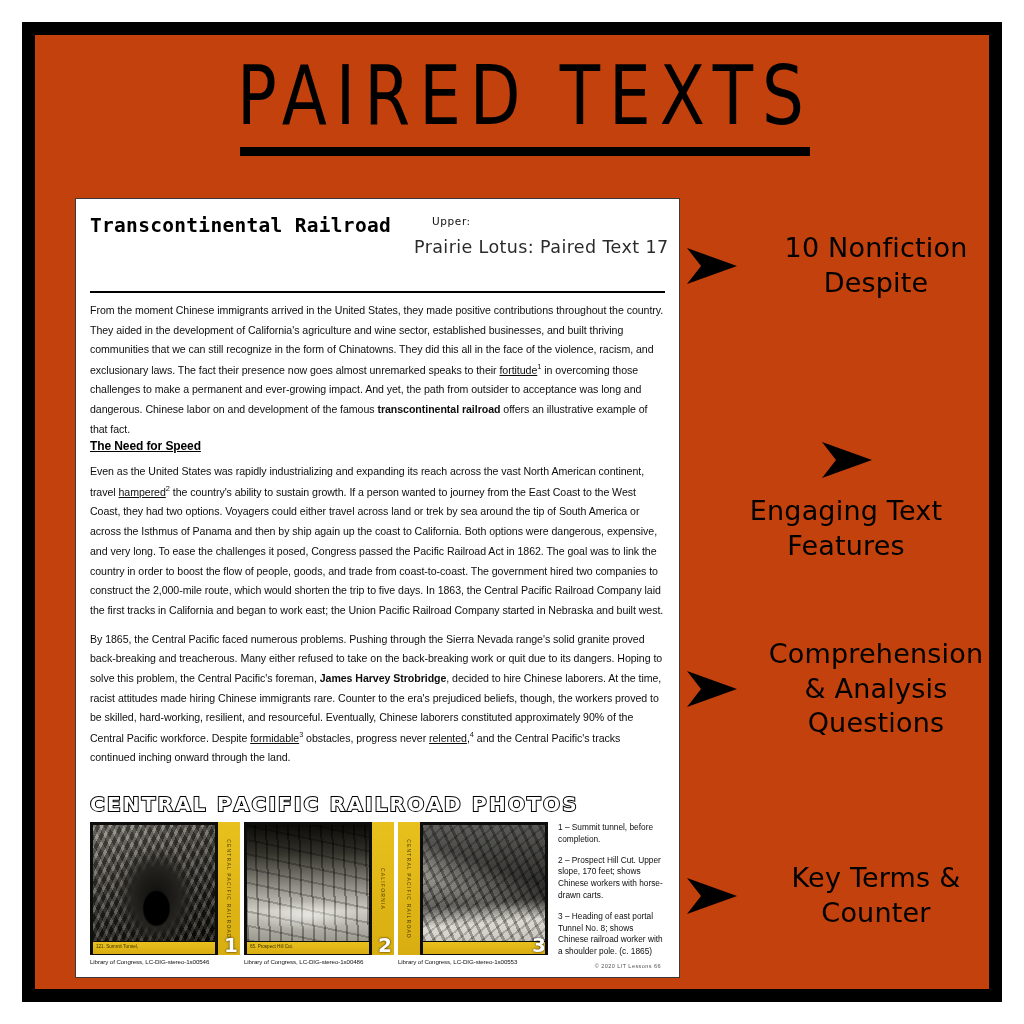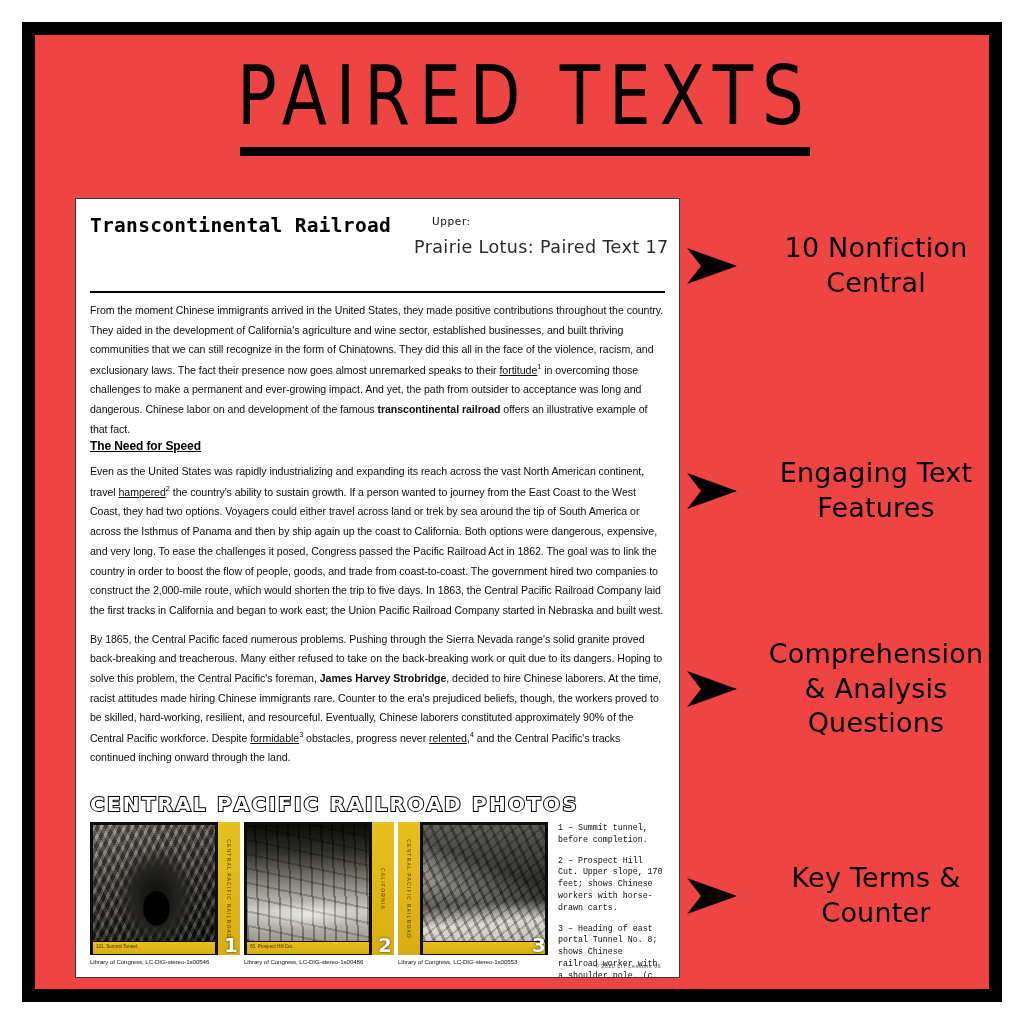--- a/index.html
+++ b/index.html
@@ -10,21 +10,21 @@
     position: relative;
     overflow: hidden;
   }
 
   
   #frame {
     position: absolute;
     left: 22px; top: 22px;
     width: 980px; height: 980px;
     border: 13px solid #000000;
-    background: #ef4444;
+    background: #c2410c;
   }
 
   
   #headline-wrap {
     position: absolute;
     left: 0; top: 20px;
     width: 980px;
     text-align: center;
   }
   #headline {
@@ -223,21 +223,20 @@
     filter: grayscale(.45) contrast(1.12);
   }
 
   
   #caption-col {
     width: 118px;
     padding-left: 6px;
     font-size: 8.3px;
     line-height: 1.42;
     color: #0d0d0d;
-    font-family: Liberation Mono, monospace;
   }
   #caption-col .cap { margin-bottom: 9px; }
 
   #ws-footer {
     position: absolute;
     right: 18px; bottom: 8px;
     font-size: 5.6px;
     color: #555;
     letter-spacing: .4px;
   }
@@ -260,21 +259,21 @@
     text-align: center;
     font-family: "DejaVu Sans", sans-serif;
     font-size: 27px;
     line-height: 1.28;
     letter-spacing: 0.2px;
     color: #000;
     padding-right: 8px;
     font-weight: 400;
   }
   #feature-0 { top: 196px; }
-  #feature-1 { top: 421px; }
+  #feature-1 { top: 405px; flex-direction: column; }
   #feature-2 { top: 602px; }
   #feature-3 { top: 826px; }
 </style>
 </head>
 <body>
 
 <div id="frame">
 
   <div id="headline-wrap">
     <div id="headline">PAIRED TEXTS</div>
@@ -357,21 +356,21 @@
   </div>
 
   <div class="feature" id="feature-0">
     <div class="arrow">
       <svg viewBox="0 0 54 40" width="54" height="40">
           <polygon points="2,2 52,20 2,38 16,20" fill="#000"></polygon>
         </svg>
     </div>
     <div class="feature-label">
         <div>10 Nonfiction</div>
-        <div>Central</div>
+        <div>Despite</div>
       </div>
   </div>
 
   <div class="feature" id="feature-1">
     <div class="arrow">
       <svg viewBox="0 0 54 40" width="54" height="40">
           <polygon points="2,2 52,20 2,38 16,20" fill="#000"></polygon>
         </svg>
     </div>
     <div class="feature-label">

